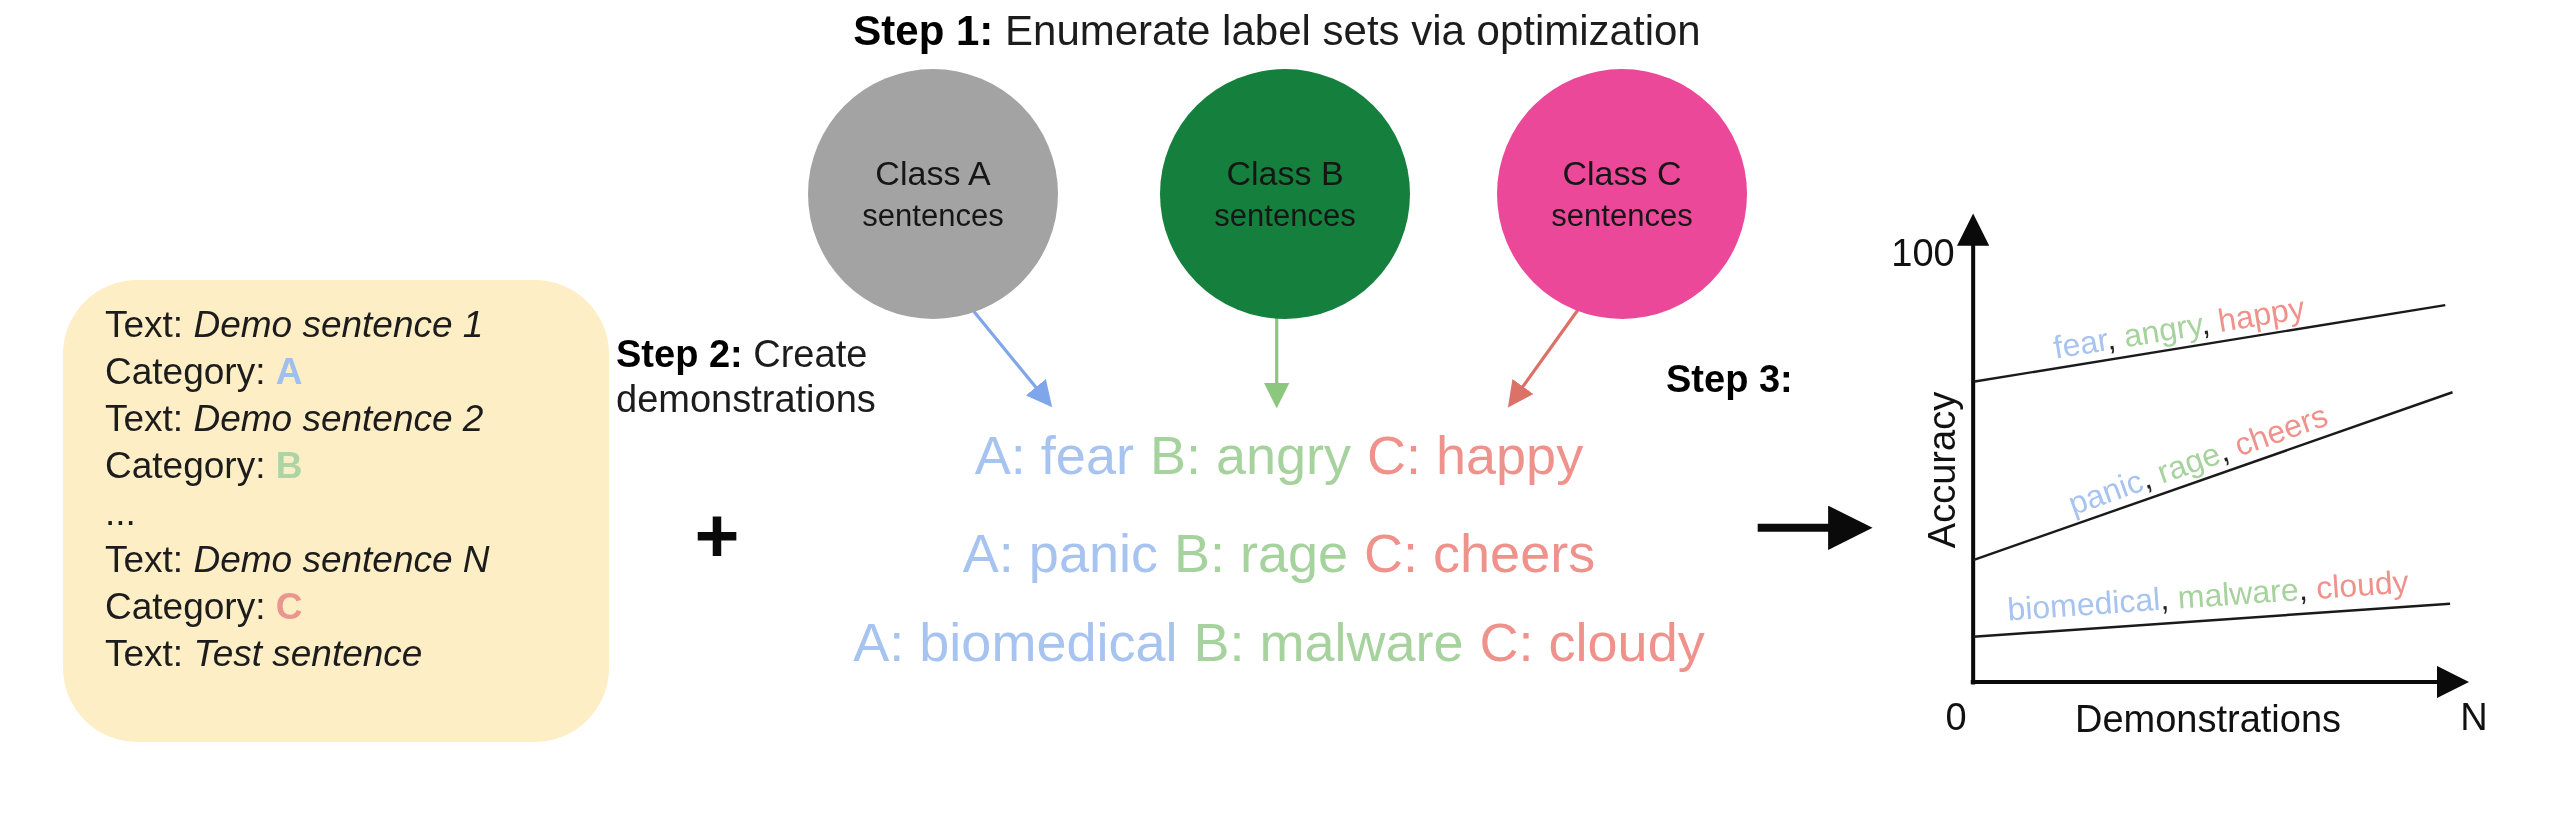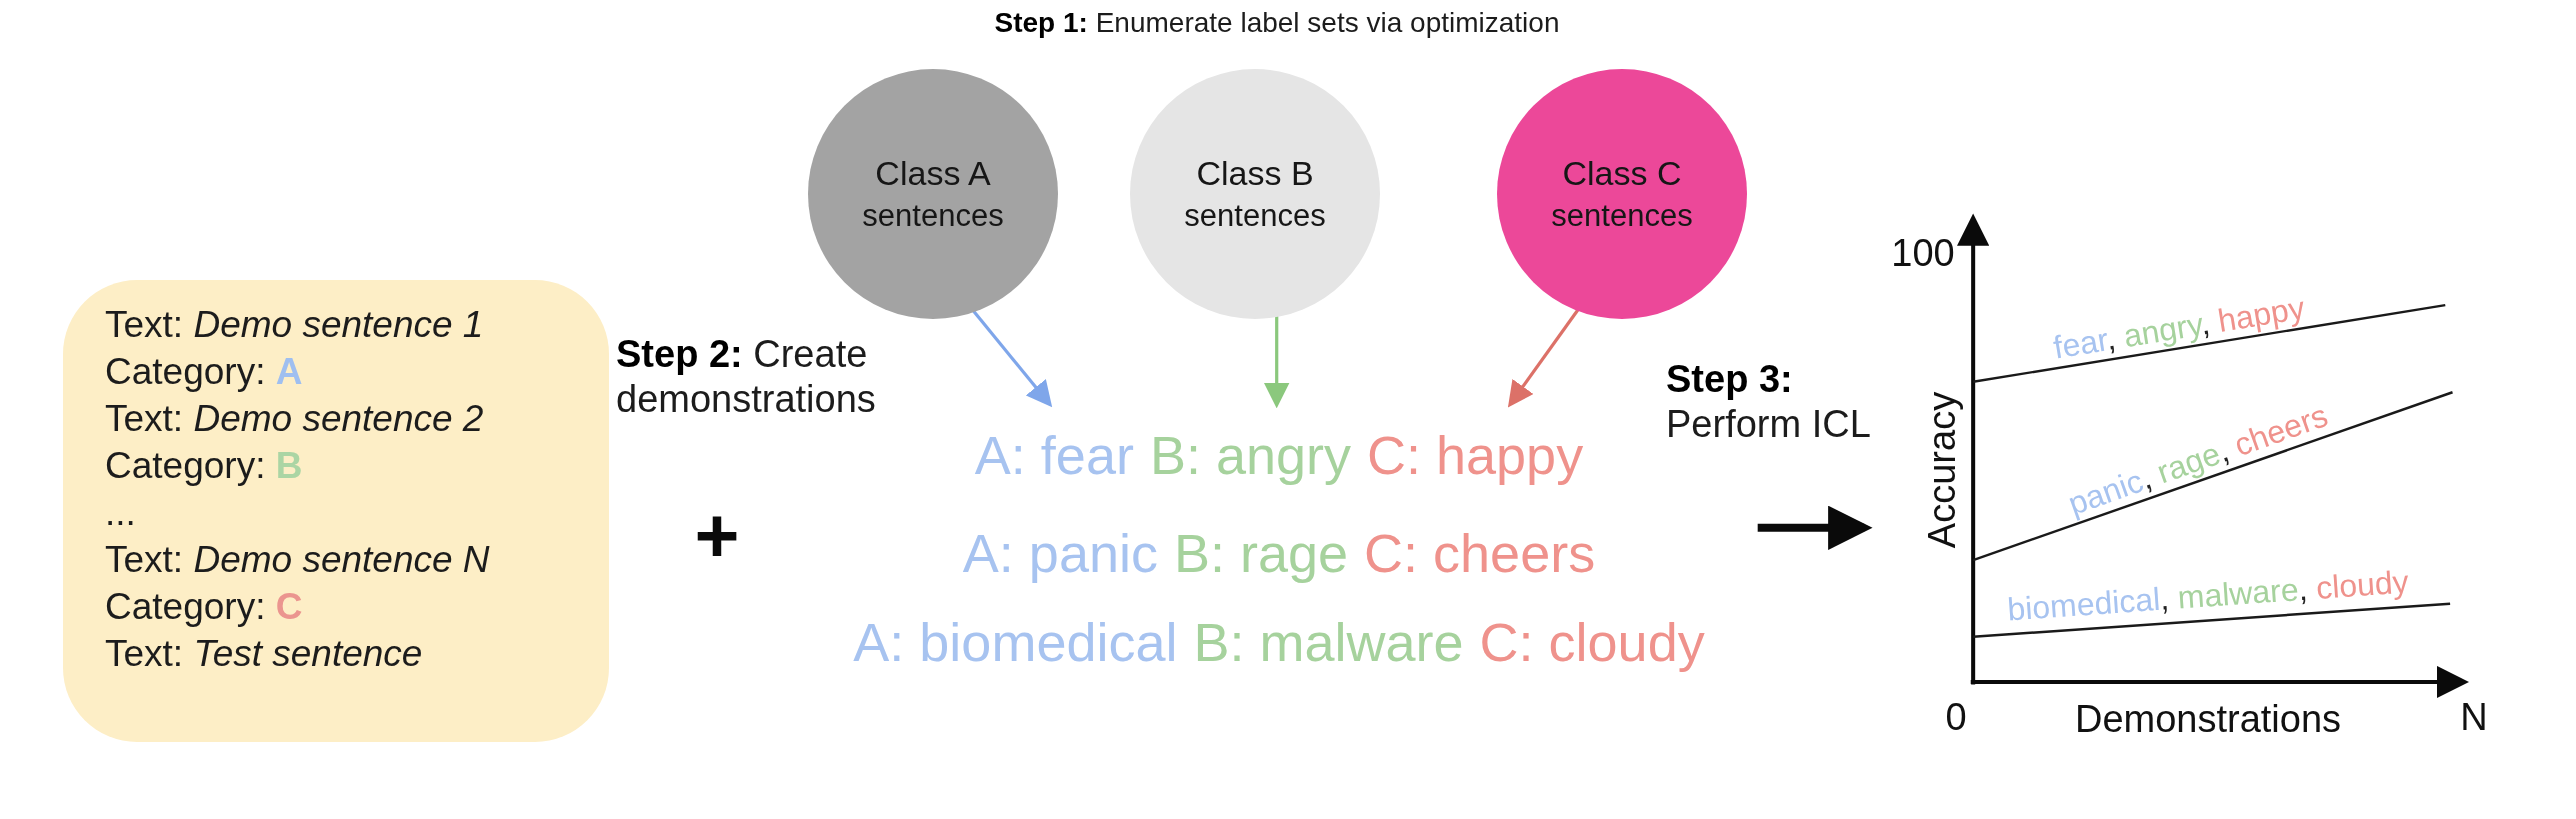--- a/index.html
+++ b/index.html
@@ -4,27 +4,27 @@
 <style>
   html,body{margin:0;padding:0;background:#ffffff;}
   .canvas{
     position:relative;width:2576px;height:820px;background:#ffffff;overflow:hidden;
     font-family:"Liberation Sans","DejaVu Sans",sans-serif;color:#1c1c1c;
   }
   .abs{position:absolute;}
   .nowrap{white-space:nowrap;}
   .ctr{transform:translate(-50%,-50%);text-align:right;}
   
-  .title{top:6.5px;left:1277px;transform:translateX(-50%);font-size:28px;white-space:nowrap;}
+  .title{top:6.5px;left:1277px;transform:translateX(-50%);font-size:42px;white-space:nowrap;}
   .bold{font-weight:700;color:#000;}
   
   .circle{width:250px;height:250px;border-radius:50%;top:69px;display:flex;flex-direction:column;
           align-items:center;justify-content:center;text-align:center;}
   .circle-a{left:808px;background:#a3a3a3;}
-  .circle-b{left:1130px;background:#e5e5e5;}
+  .circle-b{left:1160px;background:#15803d;}
   .circle-c{left:1497px;background:#ec4899;text-align:right;}
   .circle-name{font-size:34px;color:#161616;}
   .circle-sub{font-size:31px;margin-top:4.8px;color:#161616;}
   
   .prompt{left:63px;top:280px;width:546px;height:462px;background:#fdeec6;border-radius:74px;
           box-sizing:border-box;padding:21px 16px 0 42px;font-size:37px;line-height:47px;}
   .it{font-style:italic;}
   .cat-a{color:#9fbff0;font-weight:700;}
   .cat-b{color:#abd5a4;font-weight:700;}
   .cat-c{color:#eb958f;font-weight:700;}
@@ -119,21 +119,20 @@
   </div>
 
   <div class="abs ctr" id="plus">+</div>
 
   <div class="abs demo-row" style="top:428px"><span class="c-blue">A: fear</span><span class="c-green gap">B: angry</span><span class="c-red gap">C: happy</span></div>
   <div class="abs demo-row" style="top:526px"><span class="c-blue">A: panic</span><span class="c-green gap">B: rage</span><span class="c-red gap">C: cheers</span></div>
   <div class="abs demo-row" style="top:615px"><span class="c-blue">A: biomedical</span><span class="c-green gap">B: malware</span><span class="c-red gap">C: cloudy</span></div>
 
   <div class="abs step-block" id="step3">
     <div class="nowrap"><span class="bold">Step 3:</span></div>
-    <div class="nowrap">Perform ICL</div>
   </div>
 
   <div class="abs ctr chart-text" style="left:1923px;top:253px">100</div>
   <div class="abs rot90 chart-text nowrap" style="left:1942px;top:470px">Accuracy</div>
   <div class="abs ctr chart-text" style="left:1956px;top:717px">0</div>
   <div class="abs ctr chart-text nowrap" style="left:2208px;top:719px">Demonstrations</div>
   <div class="abs ctr chart-text" style="left:2474px;top:717px">N</div>
 
   <div class="abs line-label rotA" style="left:2179px;top:328px"><span class="c-blue">fear</span><span class="c-dark">, </span><span class="c-green">angry</span><span class="c-dark">, </span><span class="c-red">happy</span></div>
 

